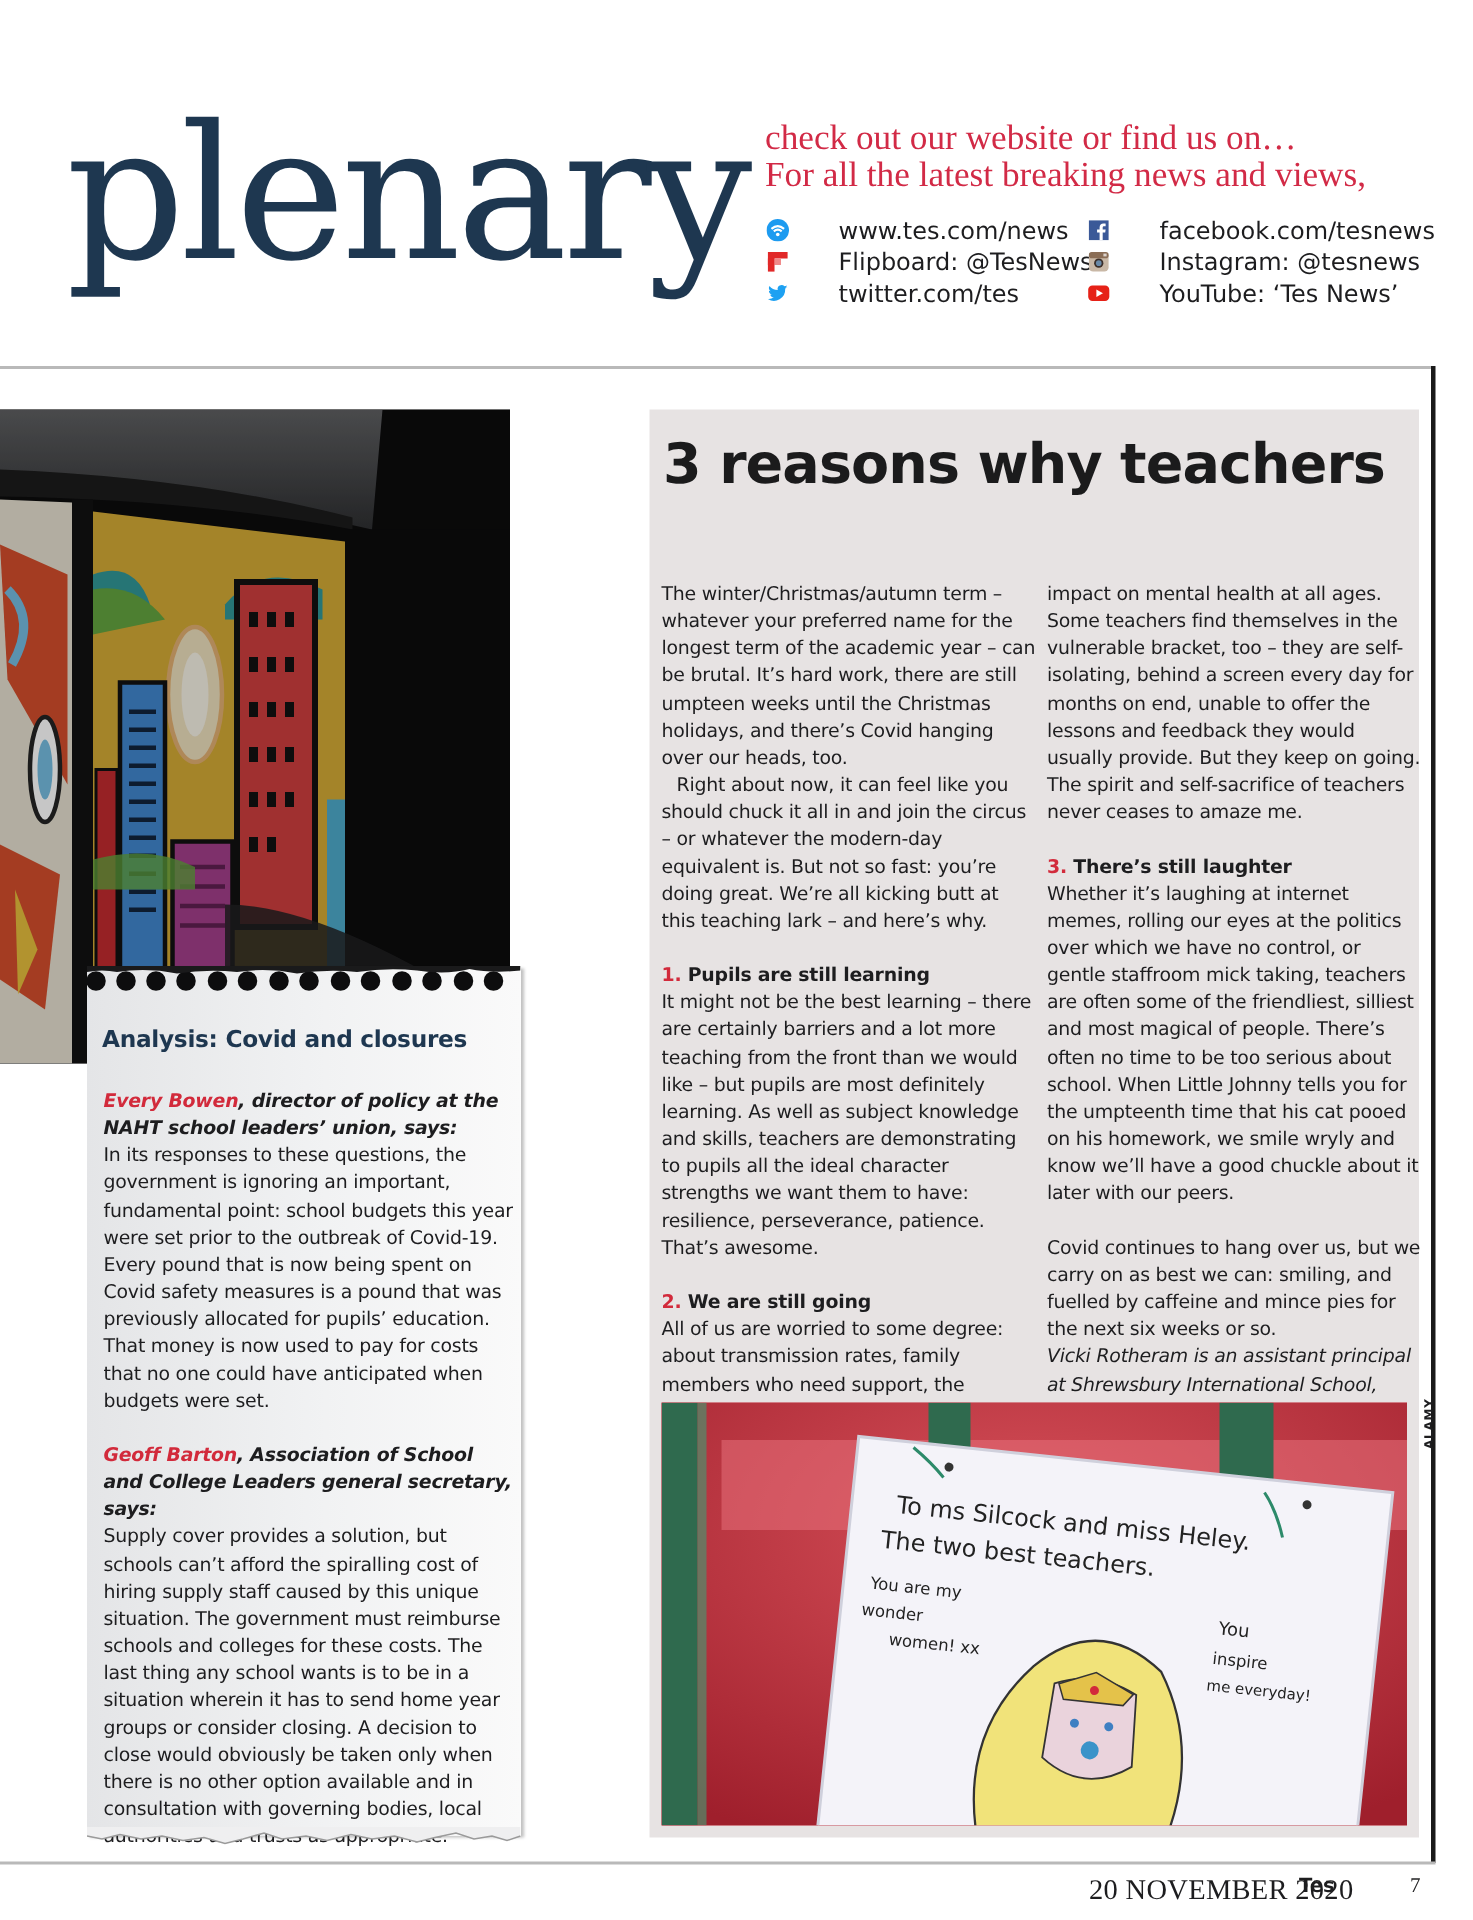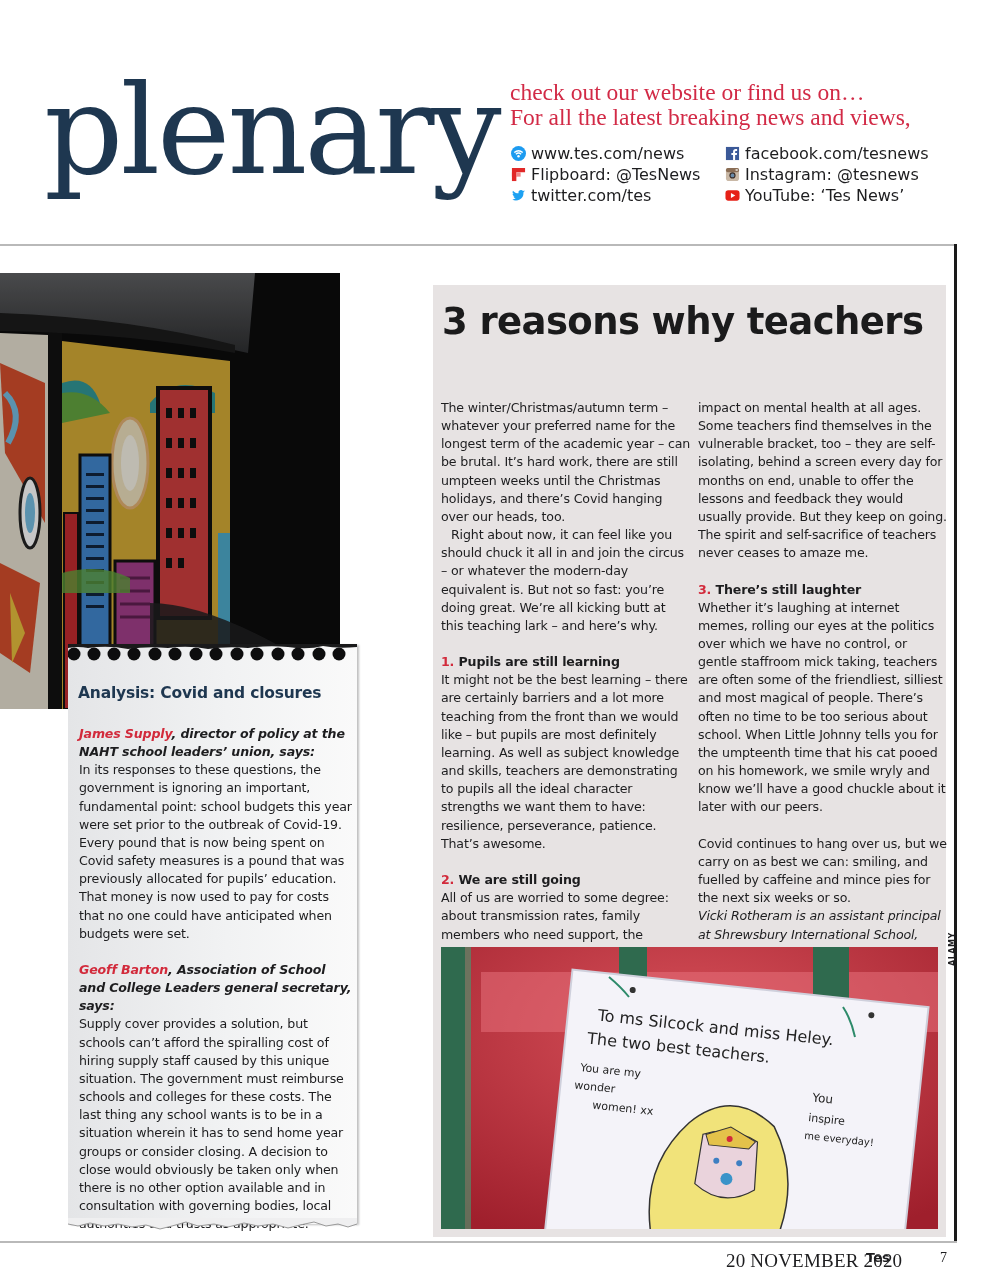--- a/index.html
+++ b/index.html
@@ -13,48 +13,48 @@
     font-size: 124px; line-height: 1; color: #1e3750; letter-spacing: -3px;
   }
   .promo {
     position: absolute; left: 510px; top: 80px; width: 460px;
     font-family: "Liberation Serif", serif; font-size: 23.5px; line-height: 25px;
     color: #d22a46;
   }
   .social { position: absolute; top: 143px; font-size: 16px; line-height: 21px; color: #1d1d1f; }
   .social.left { left: 511px; }
   .social.right { left: 725px; }
-  .social-item { display: flex; align-items: center; white-space: nowrap; }
+  .social-item { display: flex; align-items: center; white-space: nowrap; gap: 28px; }
   .sicon { display: inline-flex; align-items: center; justify-content: center; width: 15px; height: 15px; margin-right: 5px; flex: none; }
   .sicon svg { width: 15px; height: 15px; display: block; }
 
   .top-rule { position: absolute; left: 0; top: 244px; width: 956px; height: 1.5px; background: #b9b9b9; }
   .right-rule { position: absolute; left: 954px; top: 244px; width: 3px; height: 998px; background: #1a1a1a; }
   .bottom-rule { position: absolute; left: 0; top: 1241px; width: 957px; height: 1.5px; background: #b9b9b9; }
 
   
   .left-photo { position: absolute; left: 0; top: 273px; width: 340px; height: 436px; overflow: hidden; background: #0c0c0d; }
   .left-photo svg { display: block; }
 
   
   .note {
-    position: absolute; left: 68px; top: 644px; width: 289px; height: 580px;
+    position: absolute; left: 58px; top: 644px; width: 289px; height: 580px;
     background: linear-gradient(90deg, #e4e5e7 0%, #f1f2f3 55%, #fafafa 100%);
     box-shadow: 2px 1px 2px rgba(0,0,0,0.25);
   }
   .note-holes { position: absolute; left: 0; top: 0; width: 289px; height: 20px; }
   .note-torn { position: absolute; left: 0; bottom: -8px; width: 289px; height: 14px; }
   .note-heading { position: absolute; left: 10px; top: 40px; font-size: 15.5px; font-weight: bold; color: #1e3750; letter-spacing: -0.2px; }
   .note-body { position: absolute; left: 11px; top: 81px; width: 276px; font-size: 12.6px; line-height: 18.15px; color: #1d1d1f; letter-spacing: -0.15px; }
   .note-body p { margin-bottom: 18.15px; }
   .attr { font-style: italic; font-weight: bold; }
   .attr .nm { color: #d22a3b; }
 
   
-  .article { position: absolute; left: 433px; top: 273px; width: 513px; height: 952px; background: #e7e3e3; margin-top: 12px; }
+  .article { position: absolute; left: 433px; top: 273px; width: 513px; height: 952px; background: #e7e3e3; }
   .headline {
     position: absolute; left: 9px; top: 14px; width: 500px;
     font-size: 37px; line-height: 46px; font-weight: bold; color: #1b1b1c; letter-spacing: -0.6px;
   }
   .col { position: absolute; top: 114px; width: 250px; font-size: 12.6px; line-height: 18.15px; color: #1d1d1f; letter-spacing: -0.15px; }
   .col.c1 { left: 8px; }
   .col.c2 { left: 265px; }
   .col p { margin: 0; }
   .col .gap { height: 18.15px; }
   .indent { text-indent: 10px; }
@@ -248,21 +248,21 @@
         <circle cx="210" cy="10" r="6.5"></circle>
         <circle cx="230" cy="10" r="6.5"></circle>
       <circle cx="251" cy="10" r="6.5"></circle>
         <circle cx="271" cy="10" r="6.5"></circle>
     </g>
     <path d="M0 0 H289 V3 Q270 5 255 2 Q240 6 220 3 Q200 1 180 4 Q160 2 140 5 Q120 1 100 4 Q80 2 60 5 Q40 1 20 4 Q10 2 0 4 Z" fill="#1a1a1b"></path>
   </svg>
   <div class="note-heading">Analysis: Covid and closures</div>
   <div class="note-body">
     <p>
-      <span class="attr"><span class="nm">James Supply</span><span>, director of policy at the NAHT school leaders’ union, says:</span></span><br>
+      <span class="attr"><span class="nm">Every Bowen</span><span>, director of policy at the NAHT school leaders’ union, says:</span></span><br>
       <span>In its responses to these questions, the government is ignoring an important, fundamental point: school budgets this year were set prior to the outbreak of Covid-19. Every pound that is now being spent on Covid safety measures is a pound that was previously allocated for pupils’ education. That money is now used to pay for costs that no one could have anticipated when budgets were set.</span>
     </p>
     <p>
       <span class="attr"><span class="nm">Geoff Barton</span><span>, Association of School and College Leaders general secretary, says:</span></span><br>
       <span>Supply cover provides a solution, but schools can’t afford the spiralling cost of hiring supply staff caused by this unique situation. The government must reimburse schools and colleges for these costs. The last thing any school wants is to be in a situation wherein it has to send home year groups or consider closing. A decision to close would obviously be taken only when there is no other option available and in consultation with governing bodies, local authorities and trusts as appropriate.</span>
     </p>
   </div>
   <svg class="note-torn" viewBox="0 0 289 14" preserveAspectRatio="none">
     <path d="M0 0 H289 V6 L280 9 L270 6 L258 8 L246 4 L232 7 L220 10 L205 6 L190 8 L176 5 L160 9 L146 6 L130 8 L118 4 L104 8 L92 11 L78 7 L64 9 L50 6 L36 8 L22 5 L10 8 L0 6 Z" fill="#efeff0"></path>
     <path d="M0 6 L10 8 L22 5 L36 8 L50 6 L64 9 L78 7 L92 11 L104 8 L118 4 L130 8 L146 6 L160 9 L176 5 L190 8 L205 6 L220 10 L232 7 L246 4 L258 8 L270 6 L280 9 L289 6" stroke="#9a9a9a" stroke-width="1" fill="none"></path>

